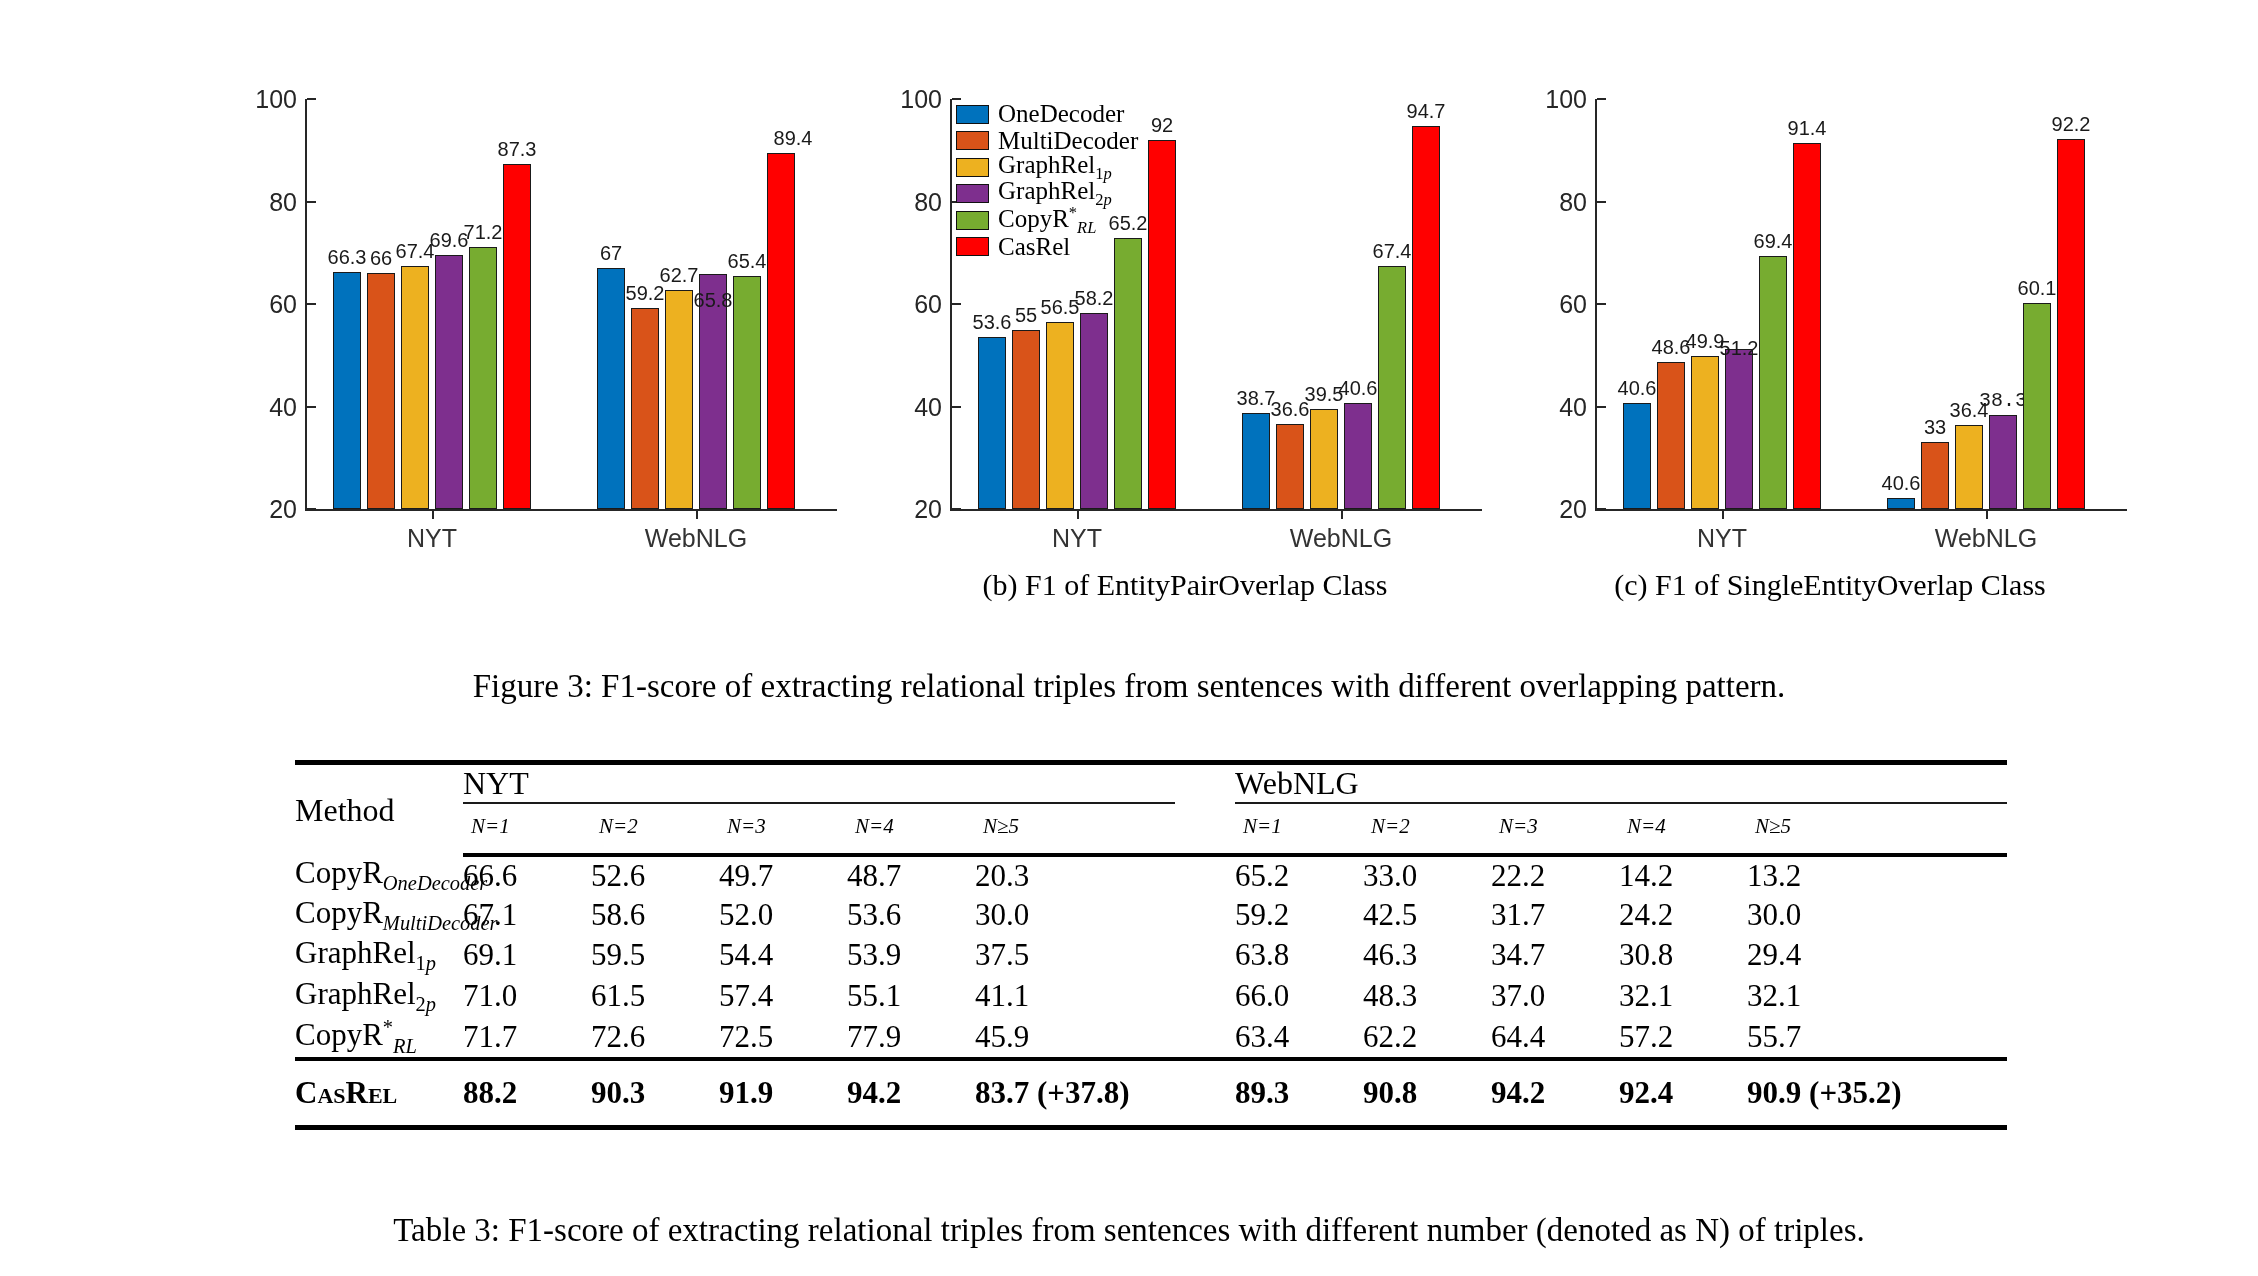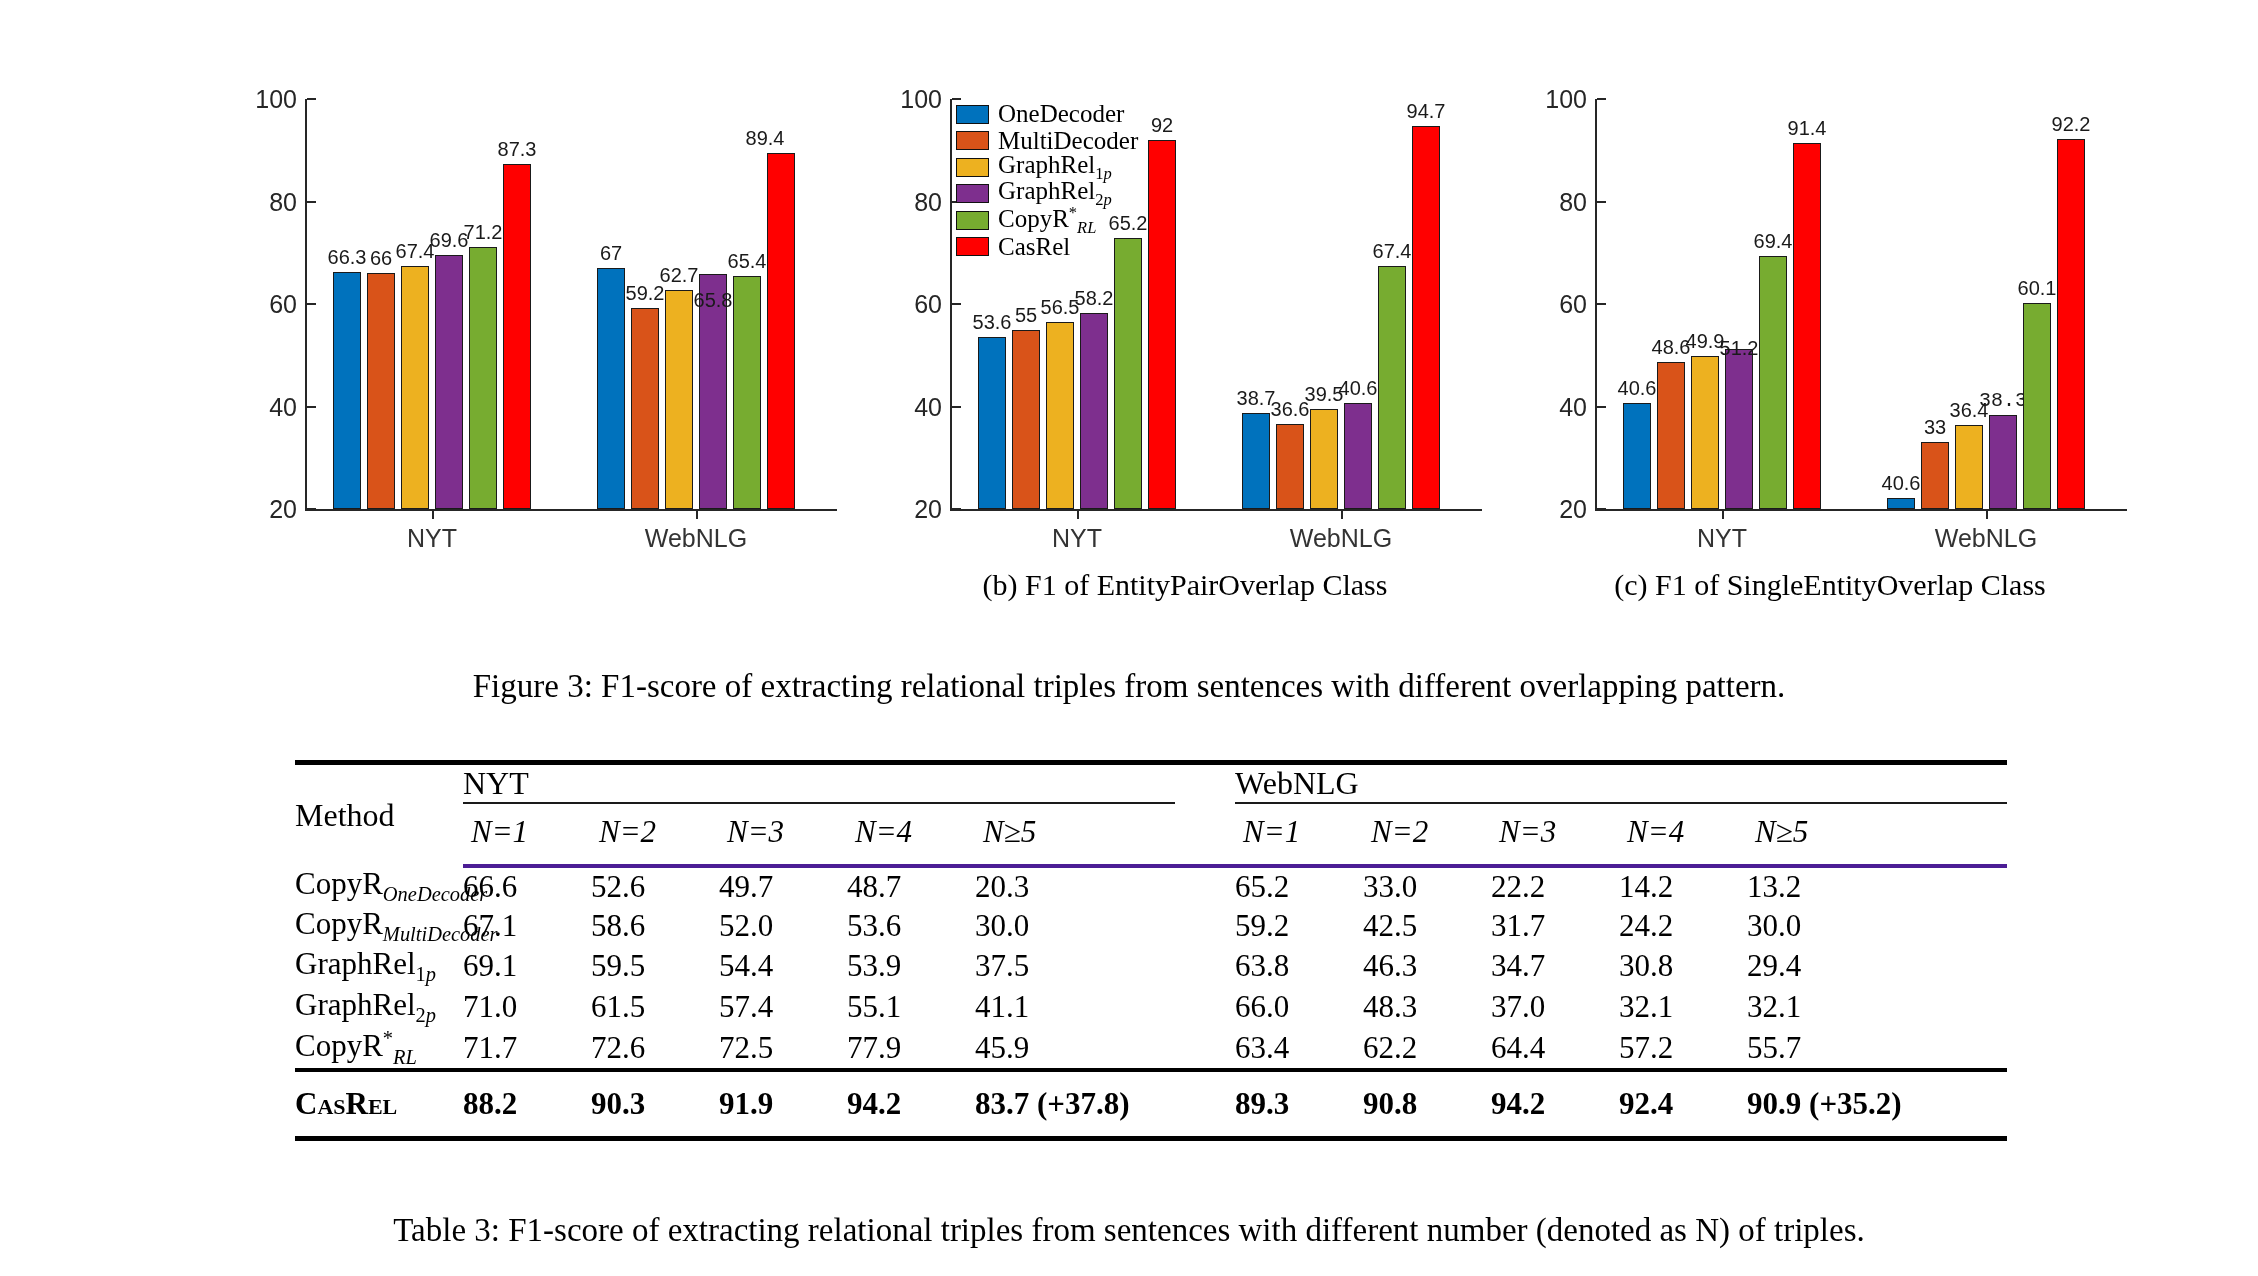--- a/index.html
+++ b/index.html
@@ -29,21 +29,21 @@
   .fig-caption{position:absolute;top:668px;left:0;width:2258px;text-align:center;font-size:33px;}
 
   
   .tbl-wrap{position:absolute;left:295px;top:760px;width:1712px;}
   table.paper{border-collapse:collapse;table-layout:fixed;width:1712px;
     border-top:5px solid #000;border-bottom:5px solid #000;font-size:31px;}
   table.paper th,table.paper td{font-weight:normal;text-align:left;padding:0;}
   th.method-h{vertical-align:middle;font-size:32px;}
   th.group-h{text-align:center;font-size:32px;border-bottom:2px solid #1a1a1a;padding:12px 0 10px 0;}
   th.group-gap{border-bottom:none;}
-  tr.subhead th{font-style:italic;font-size:31px;padding:10px 0 14px 8px;border-bottom:4px solid #4c1d95;}
+  tr.subhead th{font-style:italic;font-size:21px;padding:10px 0 14px 8px;border-bottom:4px solid #000000;}
   tr.subhead th.gap{padding:0;}
   tbody td{padding:5px 0 5px 8px;}
   td.mcell{padding-left:2px;font-size:31px;}
   tr.hl td{border-top:4px solid #000;font-weight:bold;padding-top:14px;padding-bottom:14px;}
   .smallcaps{font-variant:small-caps;}
 
   .tbl-caption{position:absolute;top:1212px;left:0;width:2258px;text-align:center;font-size:33px;}
 </style>
 </head>
 <body>
@@ -83,21 +83,21 @@
         <div class="blab" style="left: 334px; top: 182.125px;">67</div>
         <div class="bar" style="left: 386px; top: 248.1px; height: 200.9px; background: rgb(217, 83, 25);"></div>
         <div class="blab" style="left: 368px; top: 222.1px;">59.2</div>
         <div class="bar" style="left: 420px; top: 230.162px; height: 218.838px; background: rgb(237, 177, 32);"></div>
         <div class="blab" style="left: 402px; top: 204.162px;">62.7</div>
         <div class="bar" style="left: 454px; top: 214.275px; height: 234.725px; background: rgb(126, 47, 142);"></div>
         <div class="blab" style="left: 436px; top: 188.275px; margin-top: 41px;">65.8</div>
         <div class="bar" style="left: 488px; top: 216.325px; height: 232.675px; background: rgb(119, 172, 48);"></div>
         <div class="blab" style="left: 470px; top: 190.325px;">65.4</div>
         <div class="bar" style="left: 522px; top: 93.325px; height: 355.675px; background: rgb(255, 0, 0);"></div>
-        <div class="blab" style="left: 488px; top: 67.325px;">89.4</div>
+        <div class="blab" style="left: 516px; top: 67.325px;">89.4</div>
       </div>
   </div>
   <div class="chart-block">
     <div class="chart-area" id="chart-1">
         <div class="yaxis"></div>
         <div class="xaxis"></div>
         <div class="ytick" style="top: 448px;"></div>
         <div class="ylab" style="top: 435px;">20</div>
         <div class="ytick" style="top: 345.5px;"></div>
         <div class="ylab" style="top: 332.5px;">40</div>

